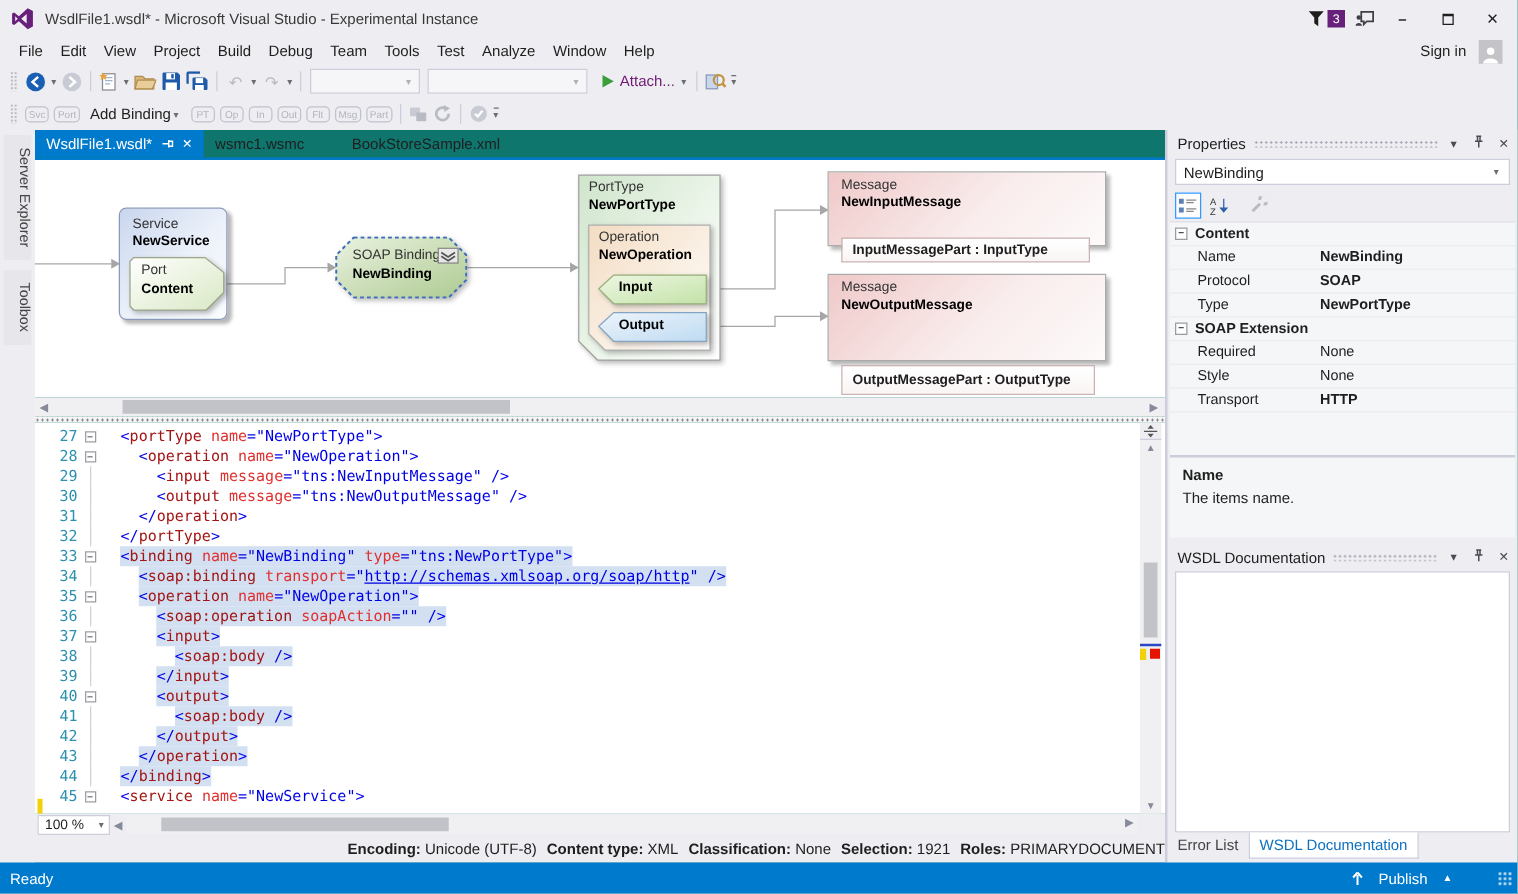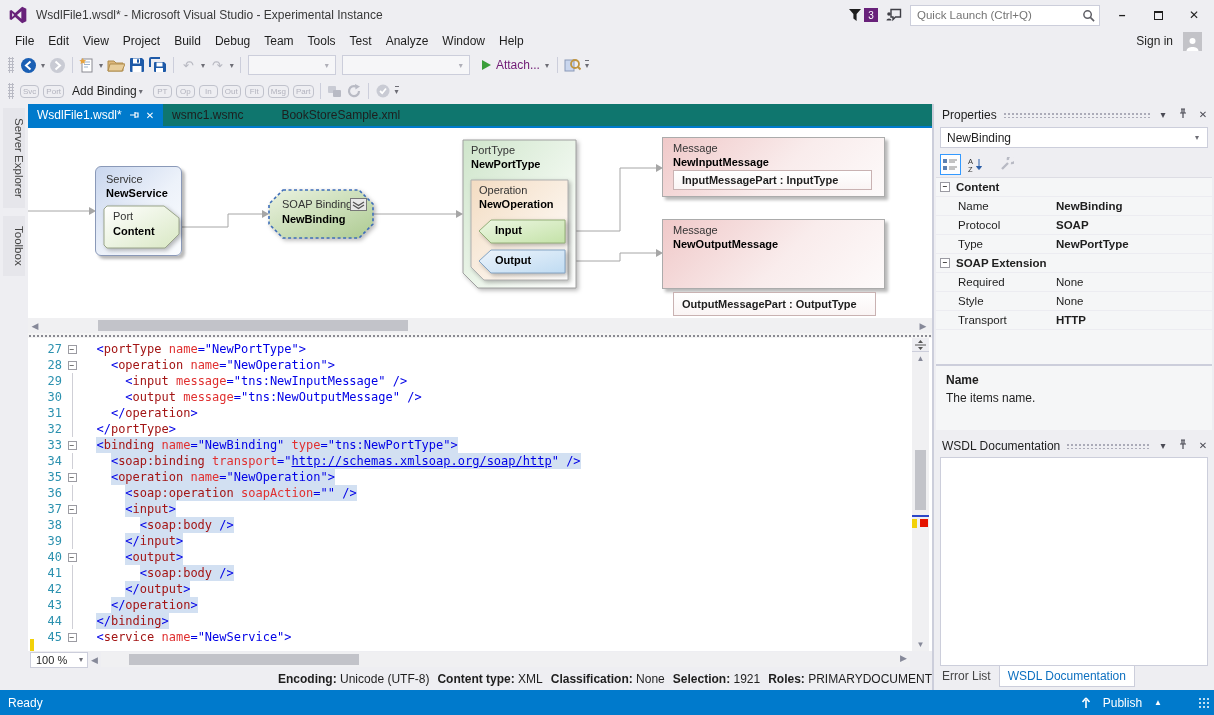--- a/index.html
+++ b/index.html
@@ -148,27 +148,20 @@
         <svg width="14" height="14" viewBox="0 0 14 14">
             <path fill="#1E1E1E" d="M1 1 H13 L8.6 6 V13 L5.4 10.5 V6 Z"></path>
           </svg>
         <span class="badge">3</span>
       </span>
       <svg width="16" height="14" viewBox="0 0 16 14">
           <path fill="none" stroke="#3F3F46" stroke-width="1.4" d="M5 1.5 H14.5 V9 H9.5 L7 11.5 V9 H5 Z"></path>
           <circle cx="3" cy="6" r="1.8" fill="#3F3F46"></circle>
           <path fill="#3F3F46" d="M0.5 12.5 C0.5 9.8 5.5 9.8 5.5 12.5 Z"></path>
         </svg>
-      <div class="ql">
-        <input placeholder="Quick Launch (Ctrl+Q)" style="">
-        <svg width="13" height="13" viewBox="0 0 14 14">
-            <circle cx="6" cy="6" r="4" fill="none" stroke="#5F5F66" stroke-width="1.6"></circle>
-            <path d="M9 9 L13 13" stroke="#5F5F66" stroke-width="1.8"></path>
-          </svg>
-      </div>
       <span class="winbtn" style="font-weight:bold;">–</span>
       <span class="winbtn">
           <span class="maxbox"></span>
         </span>
       <span class="winbtn">✕</span>
     </div>
   </div>
 
   <div class="menubar">
     <div class="menus">
@@ -437,21 +430,21 @@
                 </linearGradient>
               </defs>
             <polygon points="13,1 87,1 87,24 13,24 1,12" fill="url(#gout)" stroke="#84A4C4"></polygon>
           </svg>
           <span class="sname" style="left:17px;top:5px;">Output</span>
         </div>
 
         <div class="shape msg-box" style="left:634px;top:9px;width:223px;height:60px;">
           <span class="slabel" style="left:10px;top:4px;">Message</span>
           <span class="sname" style="left:10px;top:18px;">NewInputMessage</span>
-          <span class="part-box" style="left:10px;top:32px;right:12px;height:20px;">InputMessagePart : InputType</span>
+          <span class="part-box" style="left:10px;top:52px;right:12px;height:20px;">InputMessagePart : InputType</span>
         </div>
 
         <div class="shape msg-box" style="left:634px;top:91px;width:223px;height:70px;">
           <span class="slabel" style="left:10px;top:4px;">Message</span>
           <span class="sname" style="left:10px;top:18px;">NewOutputMessage</span>
           <span class="part-box" style="left:10px;top:38px;right:8px;height:24px;margin-top:34px;">OutputMessagePart : OutputType</span>
         </div>
       </div>
 
       <div class="d-hscroll">

